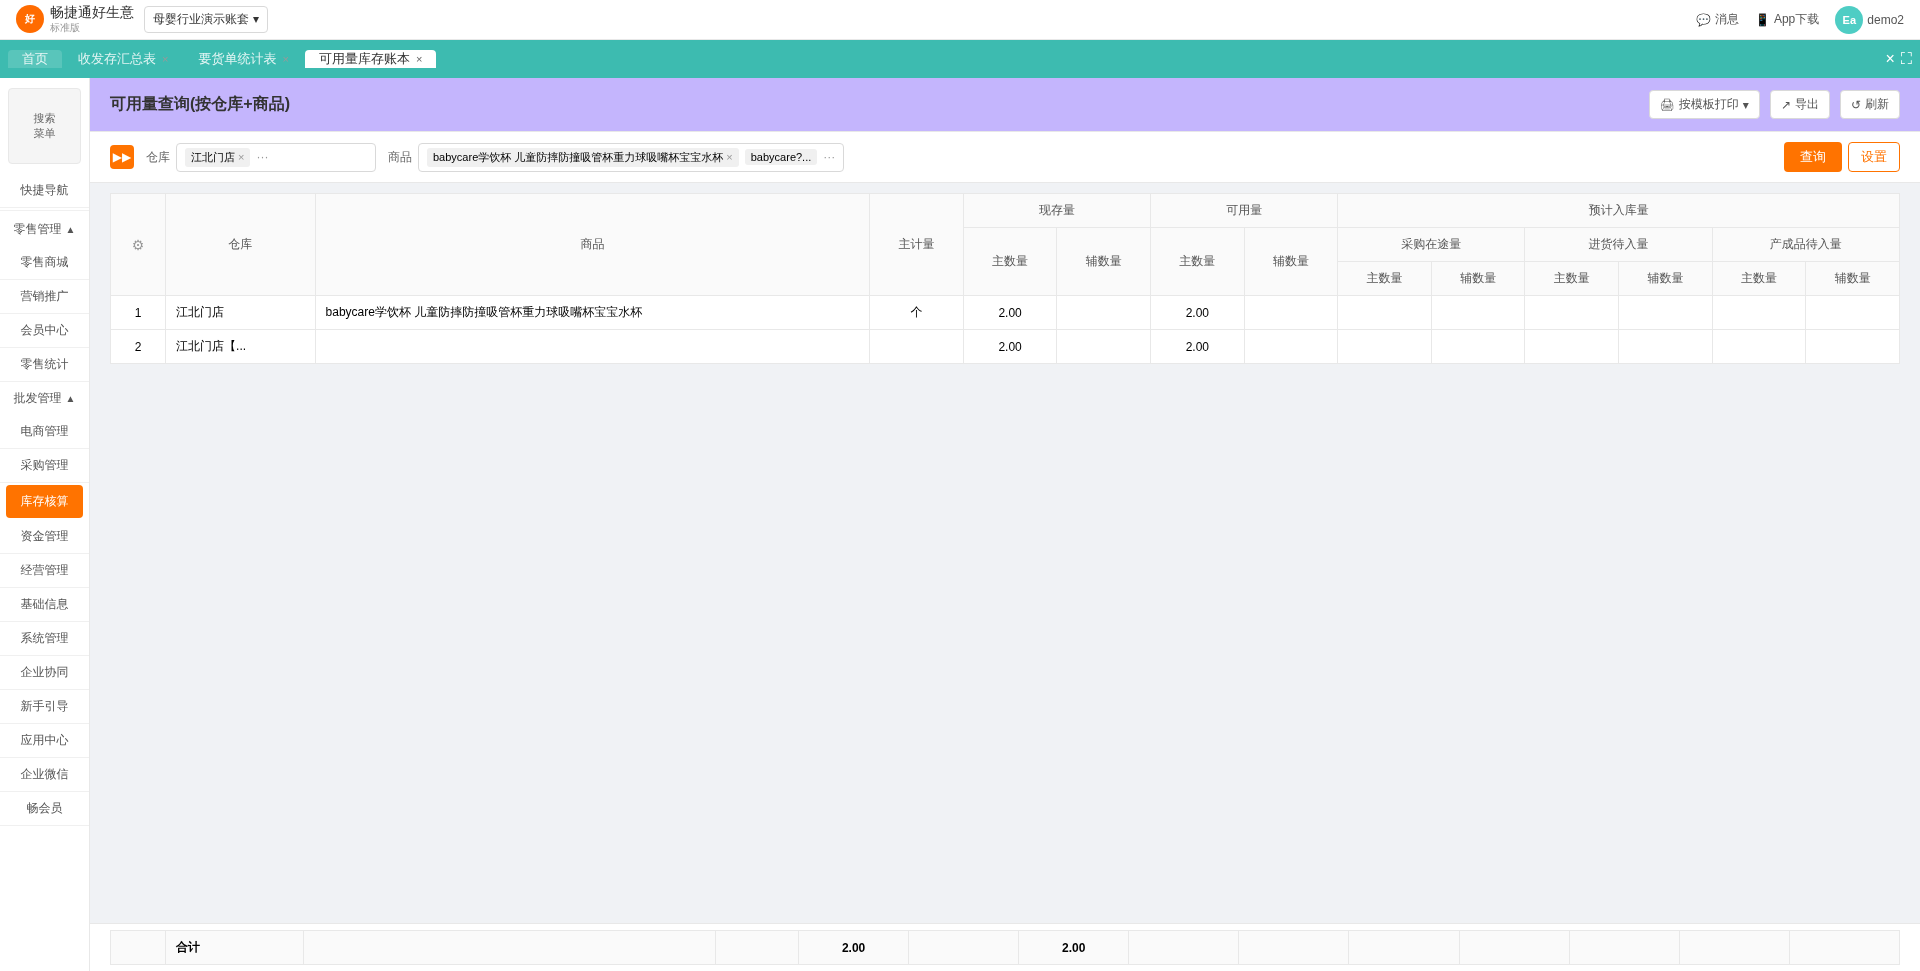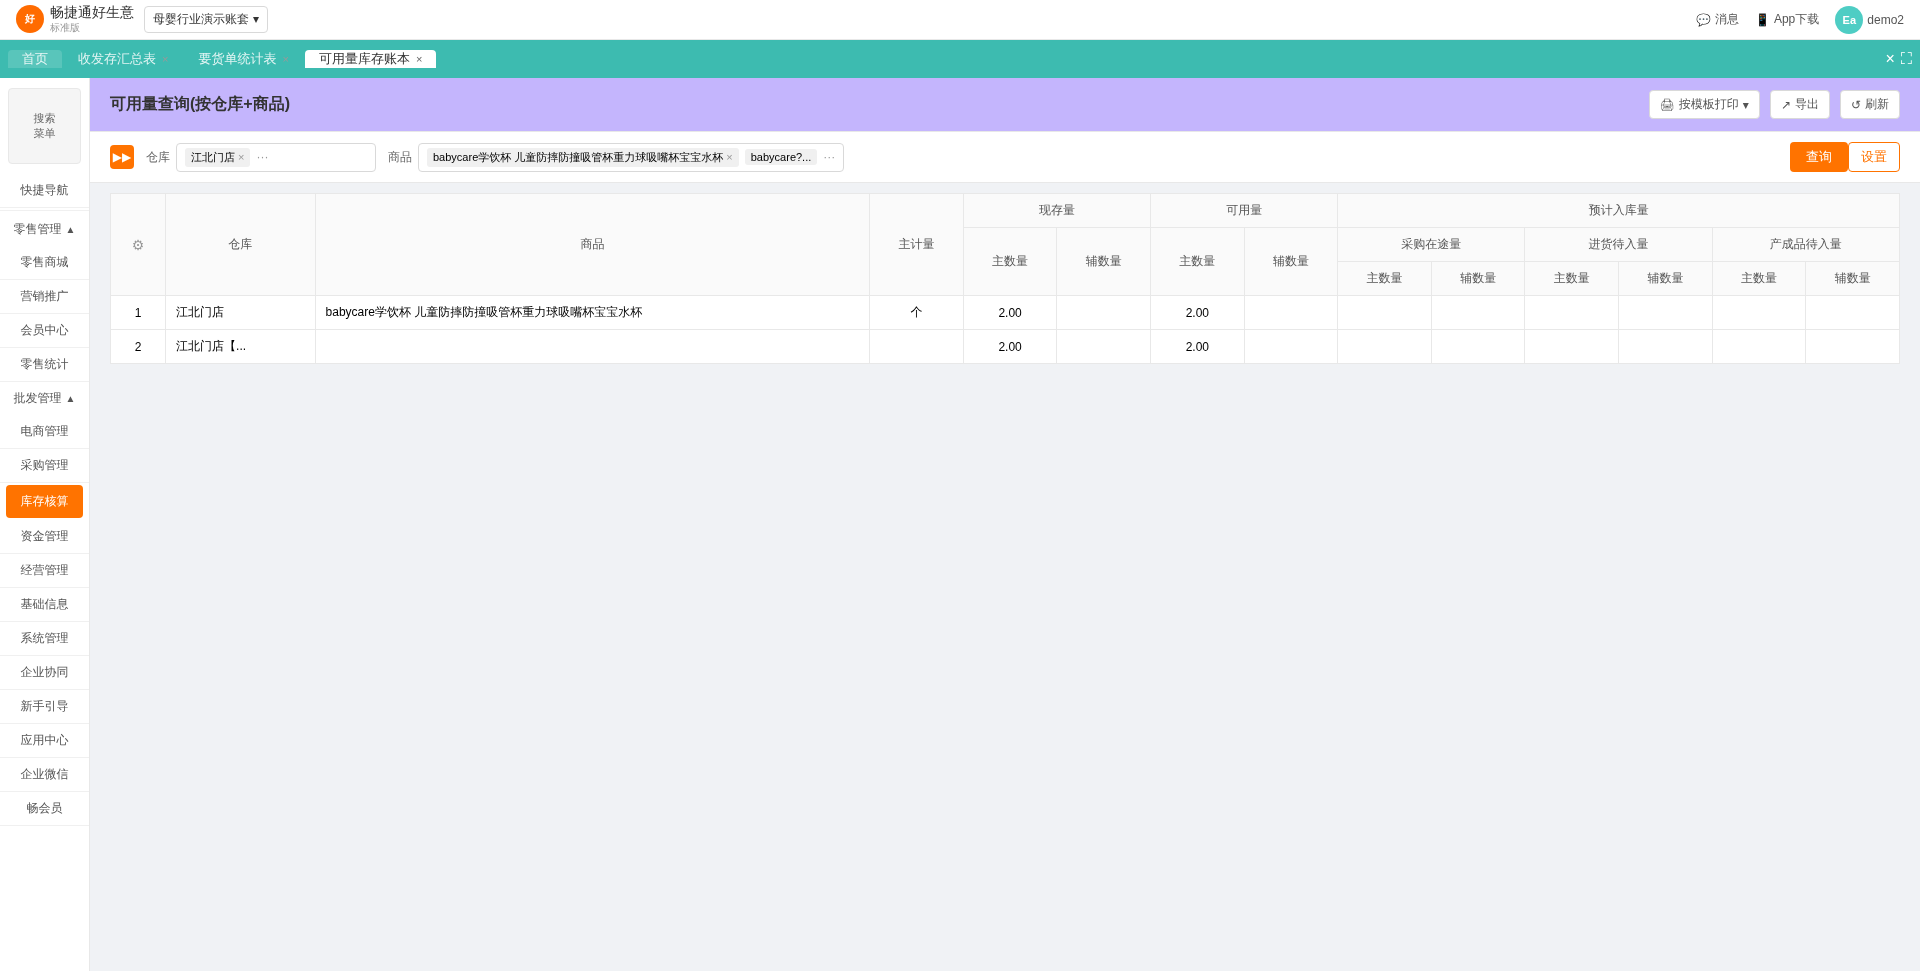--- a/index.html
+++ b/index.html
@@ -165,21 +165,21 @@
       background: #f0f0f0;
       border-radius: 3px;
       padding: 2px 6px;
       font-size: 11px;
       display: flex;
       align-items: center;
       gap: 3px;
     }
     .filter-tag .remove { cursor: pointer; color: #999; font-size: 11px; }
     .filter-dots { color: #999; cursor: pointer; }
-    .filter-actions { display: flex; margin-left: auto; }
+    .filter-actions { display: flex; gap: 6px; margin-left: auto; }
     .btn-query {
       background: #ff7300;
       color: white;
       border: none;
       border-radius: 4px;
       padding: 6px 16px;
       cursor: pointer;
       font-size: 13px;
     }
     .btn-settings {
@@ -441,15 +441,37 @@
       <td></td>
       <td></td>
       <td></td>
       <td></td>
     </tr>
             </tbody>
         </table>
       </div>
     </div>
 
+    <div class="bottom-bar">
+      <table class="data-table" style="width:100%;">
+        <tbody>
+          <tr style="background:#fafafa;">
+            <td style="width:40px; text-align:center;"></td>
+            <td style="width:100px; text-align:left; font-weight:bold;">合计</td>
+            <td style="width:300px;"></td>
+            <td style="width:60px;"></td>
+            <td style="width:80px; font-weight:bold; text-align:center;">2.00</td>
+            <td style="width:80px;"></td>
+            <td style="width:80px; font-weight:bold; text-align:center;">2.00</td>
+            <td style="width:80px;"></td>
+            <td style="width:80px;"></td>
+            <td style="width:80px;"></td>
+            <td style="width:80px;"></td>
+            <td style="width:80px;"></td>
+            <td style="width:80px;"></td>
+            <td style="width:80px;"></td>
+          </tr>
+        </tbody>
+      </table>
+    </div>
 
   </div>
 </div>
 
 </body></html>

